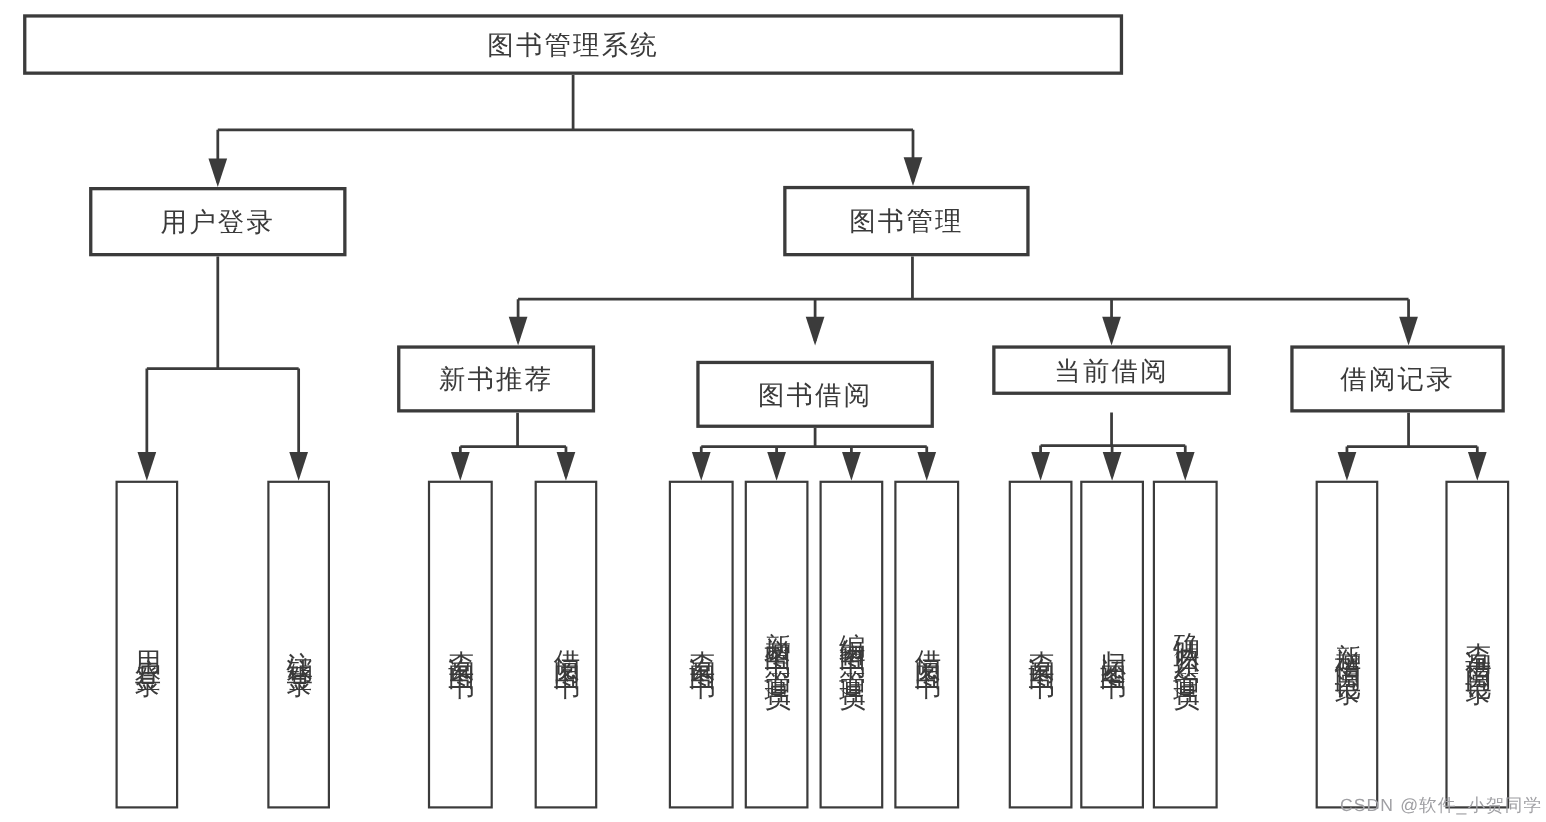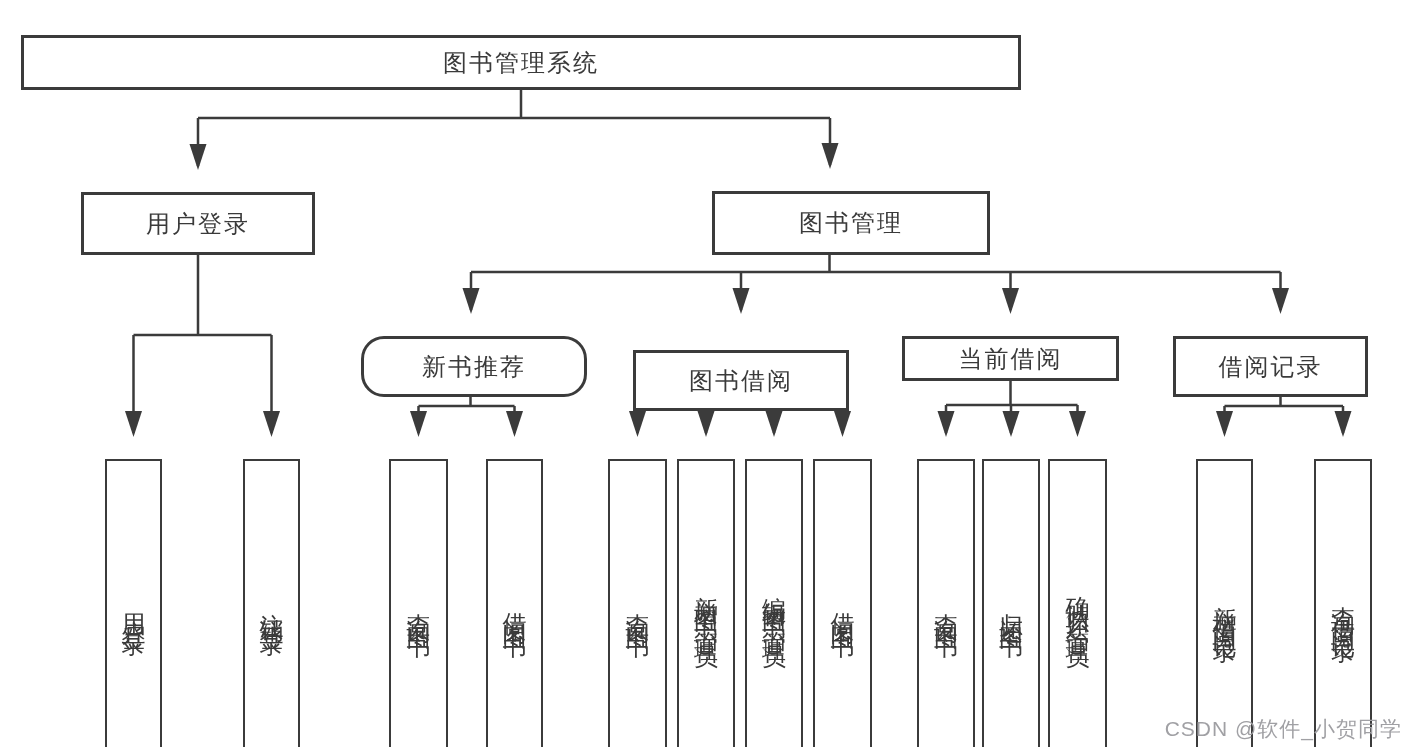--- a/index.html
+++ b/index.html
@@ -23,33 +23,32 @@
   svg.wires polygon{fill:currentColor;stroke:none;}
   .node{
     position:absolute;
     background:var(--bg);
     border:3px solid var(--line);
     display:flex;align-items:center;justify-content:center;
     text-align:center;
     font-size:24px;
     letter-spacing:2px;
     color:var(--text);
-    margin-top:22px;
   }
   .node.leaf{
     border-width:2px;
     writing-mode:vertical-rl;
     text-orientation:mixed;
     letter-spacing:7px;
     line-height:1;
   }
   .watermark{
     position:absolute;
     right:3px;bottom:4px;
-    font-size:21px;
+    font-size:16px;
     letter-spacing:1px;
     color:var(--wm);
     white-space:nowrap;
   }
 </style>
 </head>
 <body>
 
 <div class="canvas">
 
@@ -85,23 +84,23 @@
     <polygon points="1069,411 1086,411 1077.5,437"></polygon>
 
     <path d="M1280.5 375 V406 M1224.5 406 H1343 M1224.5 406 V433 M1343 406 V433"></path>
     <polygon points="1216,411 1233,411 1224.5,437"></polygon>
     <polygon points="1334.5,411 1351.5,411 1343,437"></polygon>
   </svg>
 
   <div class="node" style="left:21px;top:13px;width:1000px;height:55px;">图书管理系统</div>
 
   <div class="node" style="left:81px;top:170px;width:234px;height:63px;">用户登录</div>
-  <div class="node" style="left:712px;top:169px;width:278px;height:64px;">图书管理</div>
+  <div class="node" style="left:712px;top:169px;width:224px;height:64px;">图书管理</div>
 
-  <div class="node" style="left:361px;top:314px;width:226px;height:61px;border-radius:23px;">新书推荐</div>
+  <div class="node" style="left:361px;top:314px;width:180px;height:61px;">新书推荐</div>
   <div class="node" style="left:633px;top:328px;width:216px;height:61px;">图书借阅</div>
   <div class="node" style="left:902px;top:314px;width:217px;height:45px;">当前借阅</div>
   <div class="node" style="left:1173px;top:314px;width:195px;height:61px;">借阅记录</div>
 
   <div class="node leaf" style="left:105px;top:437px;width:57px;height:298px;">用户登录</div>
   <div class="node leaf" style="left:243px;top:437px;width:57px;height:298px;">注销登录</div>
 
   <div class="node leaf" style="left:389px;top:437px;width:59px;height:298px;">查询图书</div>
   <div class="node leaf" style="left:486px;top:437px;width:57px;height:298px;">借阅图书</div>
 

